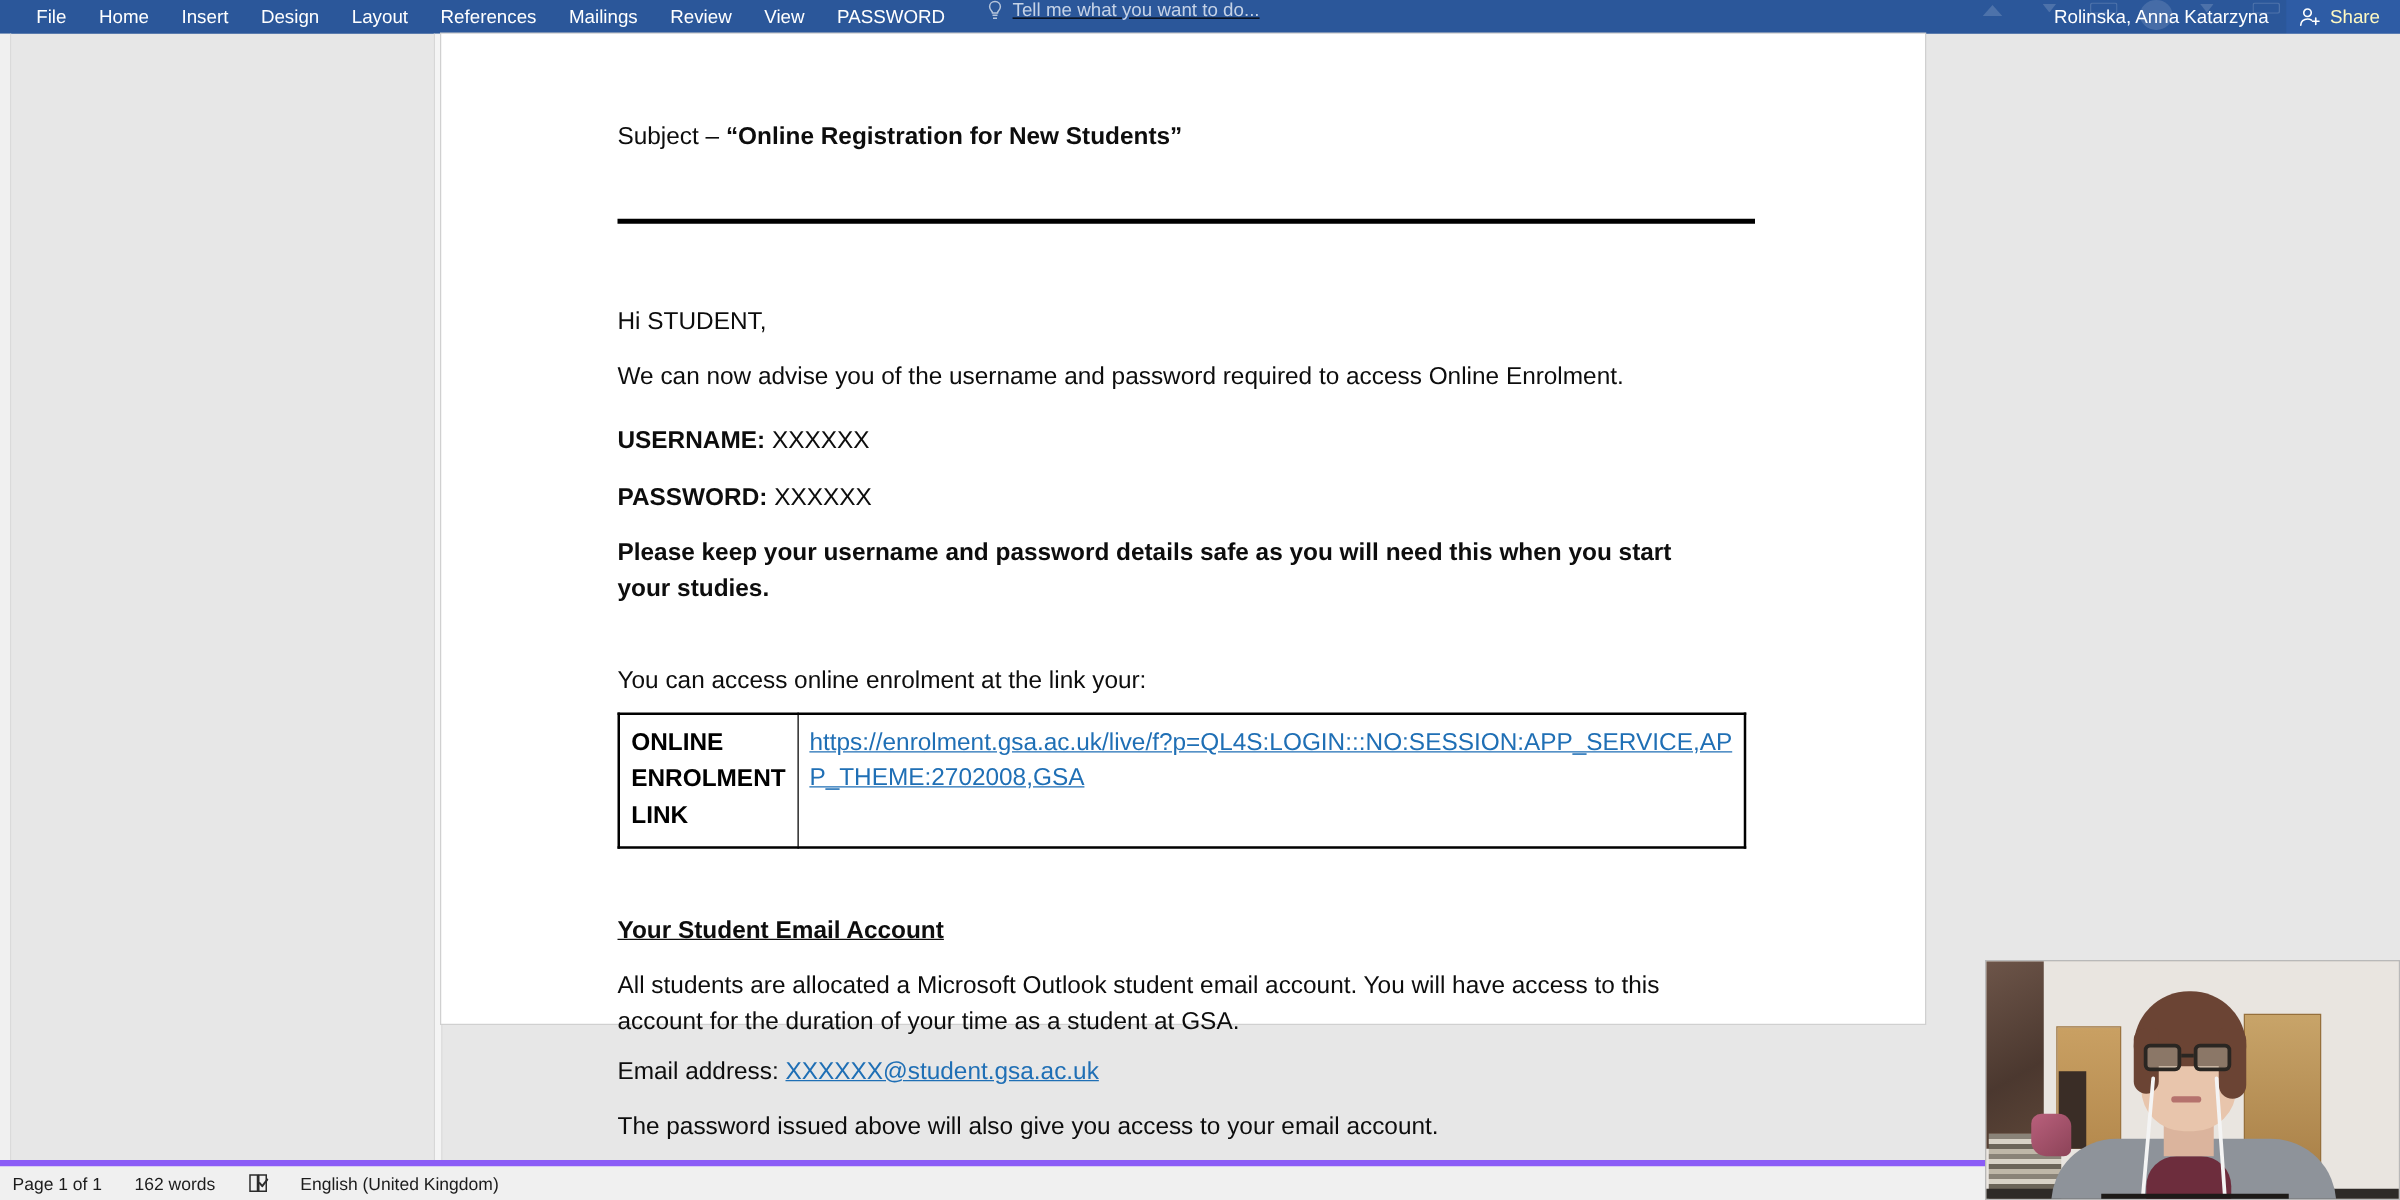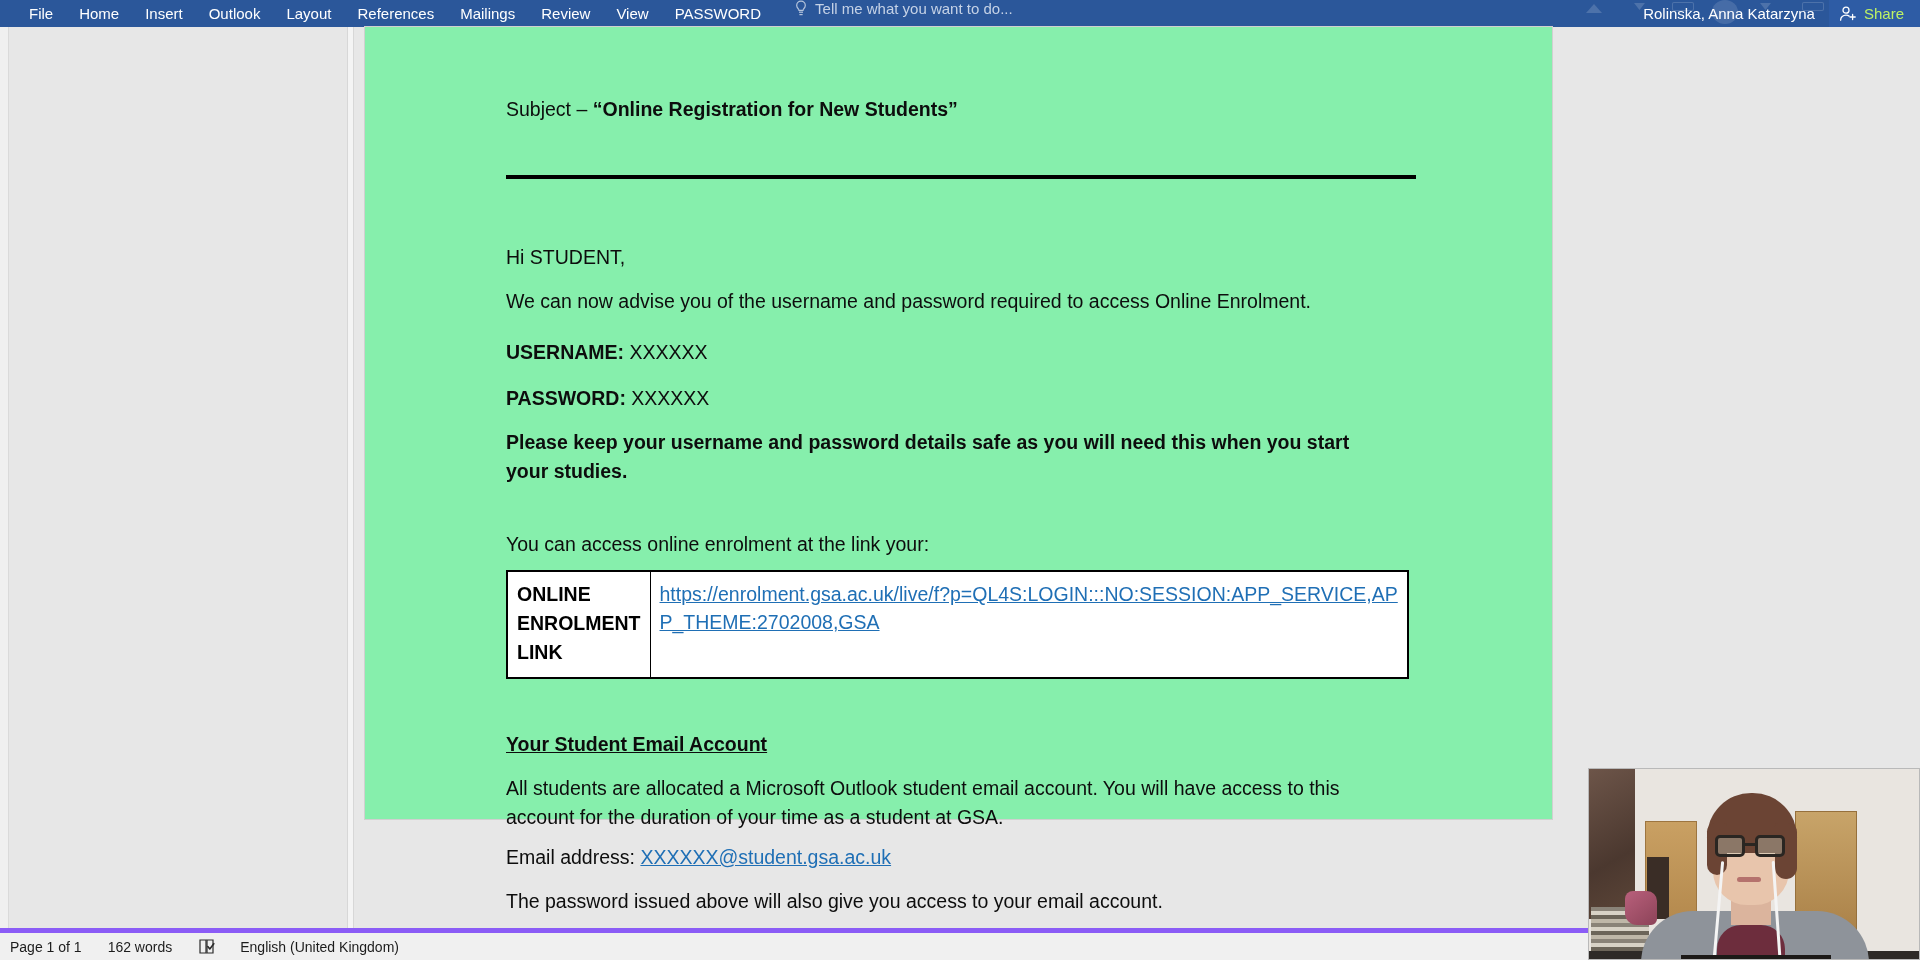--- a/index.html
+++ b/index.html
@@ -30,20 +30,21 @@
     padding: 0 13px;
     white-space: nowrap;
     cursor: default;
   }
   #tab-file { margin-left: 16px; }
   #tell-me-wrap {
     display: flex;
     align-items: center;
     margin-left: 20px;
     white-space: nowrap;
+    text-decoration: underline;
   }
   #bulb-icon {
     width: 14px; height: 17px;
     margin-right: 7px;
     flex: none;
     opacity: .85;
   }
   #tell-me-text {
     color: #c5d2e6;
     font-size: 15px;
@@ -65,21 +66,21 @@
   }
   #share-button {
     display: flex;
     align-items: center;
     height: 27px;
     padding: 0 16px 0 10px;
     background: #2e5ca5;
     white-space: nowrap;
   }
   #share-icon { width: 18px; height: 18px; margin-right: 7px; flex: none; }
-  #share-label { color: #bef264; font-size: 15px; }
+  #share-label { color: #fef9c3; font-size: 15px; }
 
   
   .ghost {
     position: absolute;
     top: 0;
     opacity: 0.16;
     background: #ffffff;
   }
 
   
@@ -103,24 +104,24 @@
     width: 5px; height: 906px;
     background: #f4f4f4;
     border-left: 1px solid #d7d7d7;
     border-right: 1px solid #d7d7d7;
   }
 
   
   #page {
     position: absolute;
     top: 0;
-    left: 365px;
+    left: 353px;
     width: 1187px;
     height: 792px;
-    background: #86efac;
+    background: #ffffff;
     box-shadow: 0 0 0 1px #d0d0d0;
   }
   #page-body {
     position: absolute;
     left: 141px;
     top: 0;
     width: 910px;
     color: #000000;
   }
 
@@ -274,21 +275,21 @@
                   background:#f4f4f4; border-radius:2px; transform:rotate(-4deg); }
   #w-lap        { left:92px; top:186px; width:150px; height:6px; background:#1d1a18; }
 </style>
 </head>
 <body>
 
 <div id="ribbon">
   <div class="tab" id="tab-file">File</div>
   <div class="tab">Home</div>
   <div class="tab">Insert</div>
-  <div class="tab">Outlook</div>
+  <div class="tab">Design</div>
   <div class="tab">Layout</div>
   <div class="tab">References</div>
   <div class="tab">Mailings</div>
   <div class="tab">Review</div>
   <div class="tab">View</div>
   <div class="tab">PASSWORD</div>
 
   <div id="tell-me-wrap">
     <svg id="bulb-icon" viewBox="0 0 14 17">
       <path d="M7 1.2c-2.5 0-4.3 1.9-4.3 4.2 0 1.6.9 2.7 1.7 3.6.4.5.6.9.6 1.3h4c0-.4.2-.8.6-1.3.8-.9 1.7-2 1.7-3.6C11.3 3.1 9.5 1.2 7 1.2z" fill="none" stroke="#cfd9e8" stroke-width="1.2"></path>

